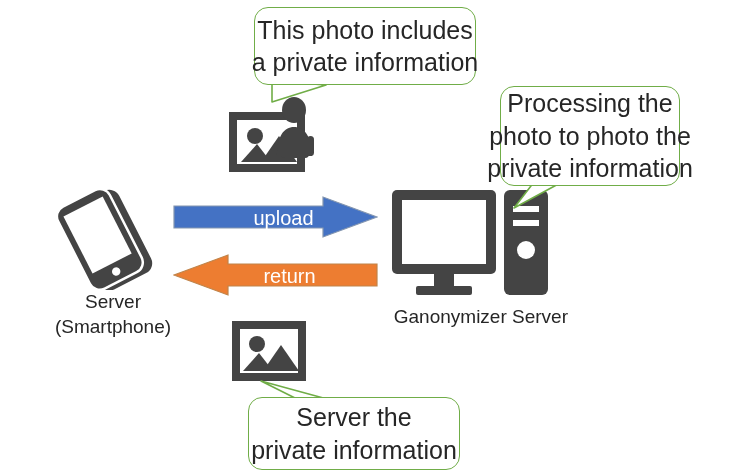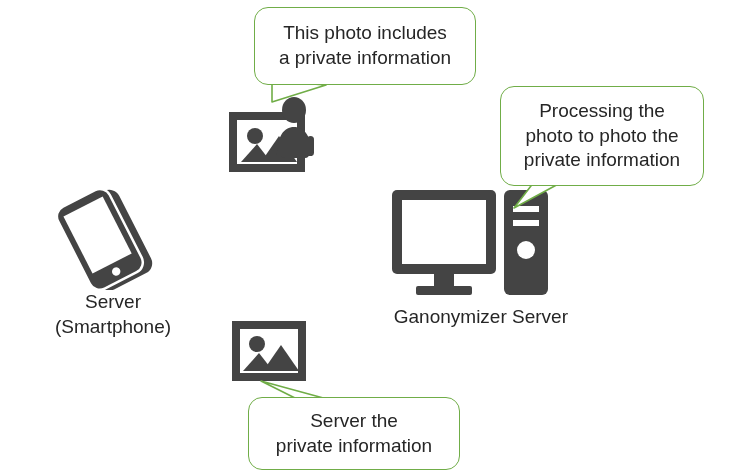--- a/index.html
+++ b/index.html
@@ -29,35 +29,35 @@
     box-sizing: border-box;
     border: 1.6px solid #70AD47;
     border-radius: 14px;
     background: #ffffff;
     display: flex;
     flex-direction: column;
     align-items: center;
     justify-content: center;
     text-align: center;
     line-height: 1.30;
-    font-size: 19px;
+    font-size: 25px;
     color: #262626;
     z-index: 4;
   }
   .callout span { display: block; white-space: nowrap; }
 
   .tail-svg {
     position: absolute;
     overflow: visible;
     z-index: 3;
   }
 
   
   #bubble-photo-private { left: 254px; top: 7px;  width: 222px; height: 78px; }
-  #bubble-processing    { left: 500px; top: 86px; width: 204px; height: 100px; }
+  #bubble-processing    { left: 500px; top: 86px; width: 180px; height: 100px; }
   #bubble-removed       { left: 248px; top: 397px; width: 212px; height: 73px; }
 
   
   .arrow-wrap { position: absolute; z-index: 2; }
   .arrow-label {
     position: absolute;
     width: 100%;
     text-align: center;
     font-size: 20px;
     color: #ffffff;
@@ -178,15 +178,27 @@
       <rect x="26" y="98" width="56" height="9" rx="2" fill="#444444"></rect>
 
       <rect x="114" y="2" width="44" height="105" rx="6" fill="#444444"></rect>
       <rect x="123" y="18" width="26" height="6" fill="#ffffff"></rect>
       <rect x="123" y="32" width="26" height="6" fill="#ffffff"></rect>
       <circle cx="136" cy="62" r="9" fill="#ffffff"></circle>
     </svg>
   </div>
   <div class="device-label" id="label-server">Ganonymizer Server</div>
 
-
+  <div class="arrow-wrap" id="arrow-upload-wrap">
+    <svg width="205" height="42" viewBox="0 0 205 42">
+      <polygon points="1,10 150,10 150,1 204,21 150,41 150,32 1,32" fill="#4472C4" stroke="#8496B0" stroke-width="1.2" stroke-linejoin="miter"></polygon>
+    </svg>
+    <div class="arrow-label" id="arrow-upload-label">upload</div>
+  </div>
+
+  <div class="arrow-wrap" id="arrow-return-wrap">
+    <svg width="205" height="42" viewBox="0 0 205 42">
+      <polygon points="204,10 55,10 55,1 1,21 55,41 55,32 204,32" fill="#ED7D31" stroke="#C0844A" stroke-width="1.2" stroke-linejoin="miter"></polygon>
+    </svg>
+    <div class="arrow-label" id="arrow-return-label">return</div>
+  </div>
 
 </div>
 
 </body></html>

